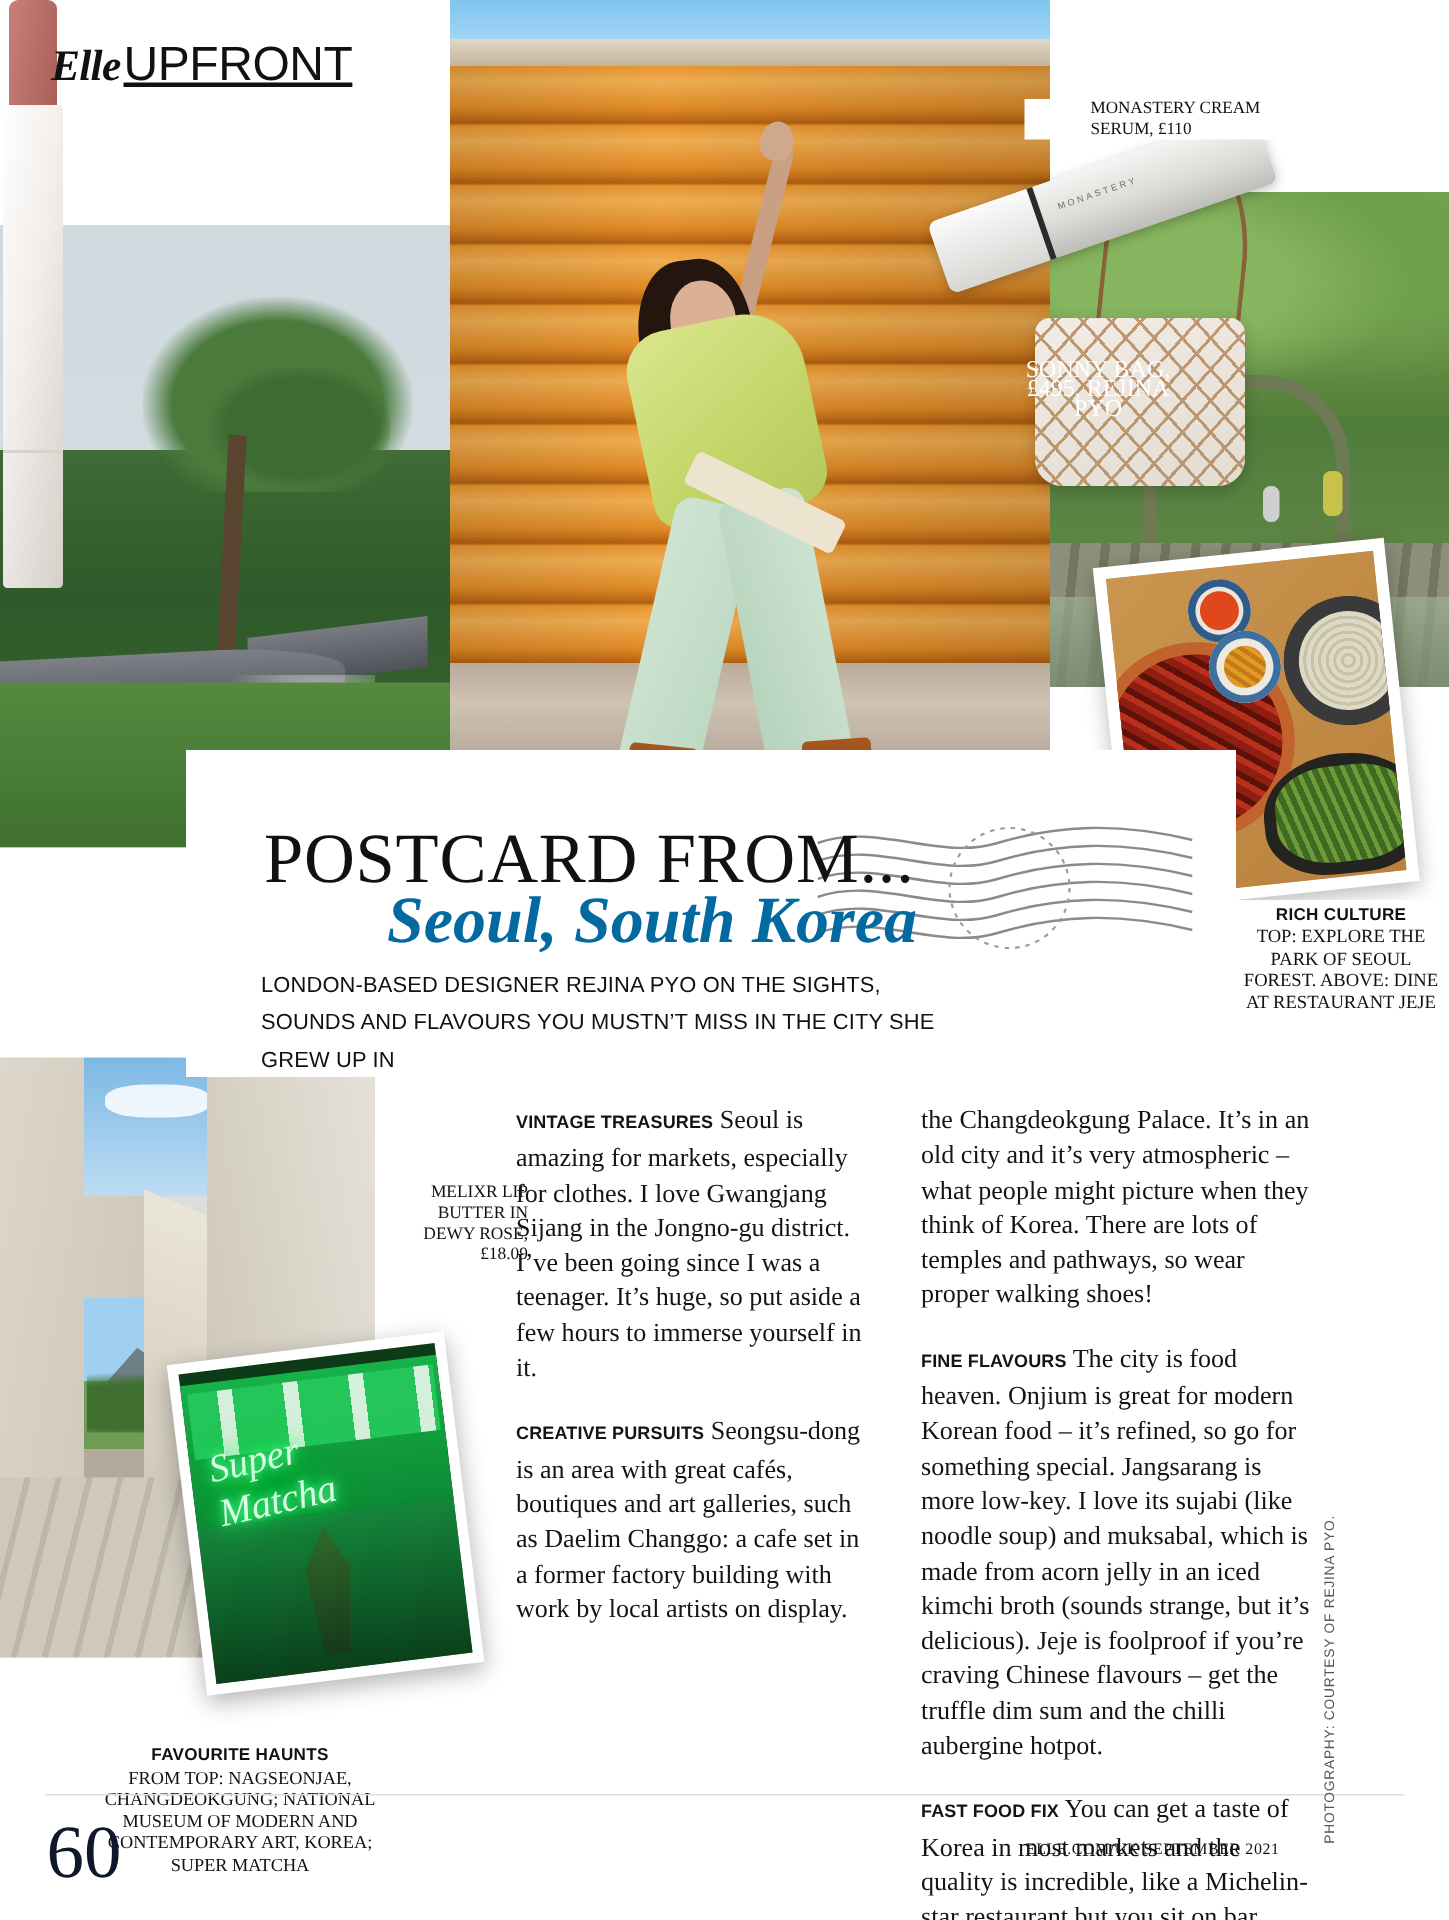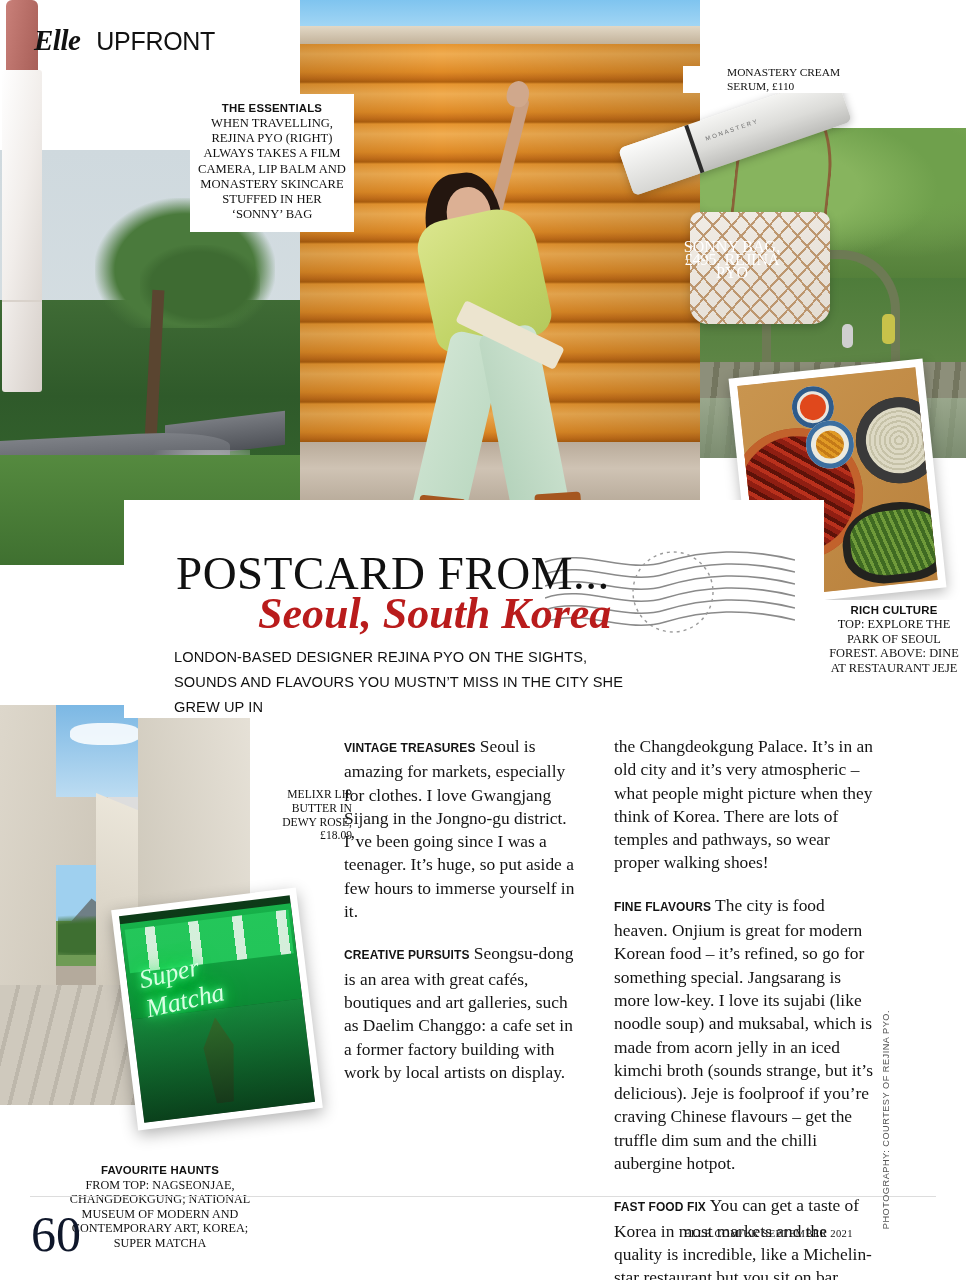--- a/index.html
+++ b/index.html
@@ -12,22 +12,22 @@
   .photo{position:absolute;overflow:hidden;background:#ddd;}
   .cap{position:absolute;background:#fff;z-index:40;padding-left:44px;}
   .cap .hd{font-family:"Liberation Sans",sans-serif;font-weight:700;
            letter-spacing:.2px;color:#111;}
   .cap .bd{font-family:"Liberation Serif",serif;color:#111;}
 
   
   #masthead{left:34px;top:24px;z-index:60;white-space:nowrap;}
   #masthead .elle{font-family:"Liberation Serif",serif;font-style:italic;
         font-size:29px;font-weight:700;letter-spacing:-.5px;}
-  #masthead .up{font-family:"Liberation Sans",sans-serif;font-size:25px;
-        font-weight:400;letter-spacing:-.3px;margin-left:16px;}
+  #masthead .up{font-family:"Liberation Sans",sans-serif;font-size:32px;
+        font-weight:400;letter-spacing:-.3px;margin-left:2px;text-decoration:underline;}
 
   
   
   #hero{left:300px;top:0;width:400px;height:508px;}
   #hero .sky{position:absolute;left:0;top:0;width:100%;height:30px;
      background:linear-gradient(#7fc4ef,#a6d8f5);}
   #hero .eave{position:absolute;left:0;top:26px;width:100%;height:20px;
      background:linear-gradient(#d8cdbb,#b9a territory);}
   #hero .eave{background:linear-gradient(180deg,#e2d8c6,#bfae95);}
   #hero .logs{position:absolute;left:0;top:44px;width:100%;height:400px;
@@ -225,21 +225,21 @@
   #lipstick .seam{position:absolute;left:2px;top:300px;width:40px;height:2px;background:#d9d2cb;}
 
   
   #titlepanel{position:absolute;left:124px;top:500px;width:700px;height:218px;
      background:#fff;z-index:45;}
   #title1{position:absolute;left:176px;top:546px;z-index:50;
      font-family:"Liberation Serif",serif;font-size:47px;letter-spacing:.5px;
      color:#111;white-space:nowrap;}
   #title2{position:absolute;left:258px;top:588px;z-index:50;
      font-family:"Liberation Serif",serif;font-style:italic;font-weight:700;
-     font-size:44px;letter-spacing:0;color:#b91c1c;white-space:nowrap;}
+     font-size:44px;letter-spacing:0;color:#0369a1;white-space:nowrap;}
   #postmark{position:absolute;left:545px;top:548px;width:250px;height:95px;z-index:49;}
   #standfirst{position:absolute;left:174px;top:645px;width:470px;z-index:50;
      font-family:"Liberation Sans",sans-serif;font-size:14.6px;line-height:25px;
      letter-spacing:.1px;color:#111;}
 
   
   #cap-essentials{left:190px;top:94px;width:152px;padding:8px 6px 10px;text-align:center;}
   #cap-essentials .hd{font-size:11.4px;margin-bottom:2px;}
   #cap-essentials .bd{font-size:12.6px;line-height:15.2px;}
 
@@ -398,24 +398,20 @@
       <path d="M0 50 C40 36,80 62,120 50 S200 36,250 48"></path>
       <path d="M0 62 C40 48,80 74,120 62 S200 48,250 60"></path>
       <path d="M0 74 C40 60,80 86,120 74 S200 60,250 72"></path>
     </g>
     <circle cx="128" cy="44" r="40" fill="none" stroke="#9a9a9a" stroke-width="1.4" stroke-dasharray="3 4"></circle>
   </svg>
   <div id="title1">POSTCARD FROM...</div>
   <div id="title2">Seoul, South Korea</div>
   <div id="standfirst">LONDON-BASED DESIGNER REJINA PYO ON THE SIGHTS, SOUNDS AND FLAVOURS YOU MUSTN’T MISS IN THE CITY SHE GREW UP IN</div>
 
-  <div id="cap-essentials" class="cap">
-    <div class="hd">THE ESSENTIALS</div>
-    <div class="bd">WHEN TRAVELLING, REJINA PYO (RIGHT) ALWAYS TAKES A FILM CAMERA, LIP BALM AND MONASTERY SKINCARE STUFFED IN HER ‘SONNY’ BAG</div>
-  </div>
 
   <div id="cap-serum" class="cap">
     <div class="bd">MONASTERY CREAM SERUM, £110</div>
   </div>
 
   <div id="cap-bag" class="cap">
     <div class="bd">SONNY BAG, £495, REJINA PYO</div>
   </div>
 
   <div id="cap-rich" class="cap">

